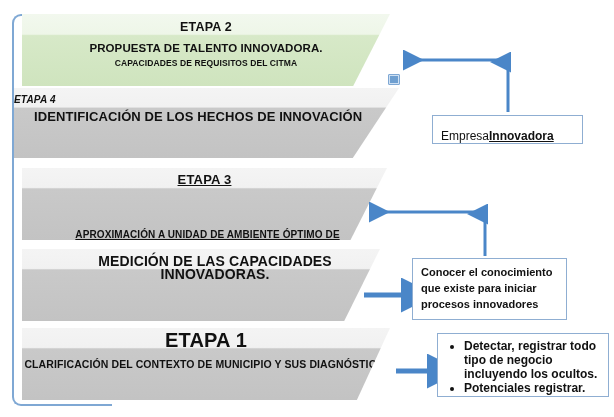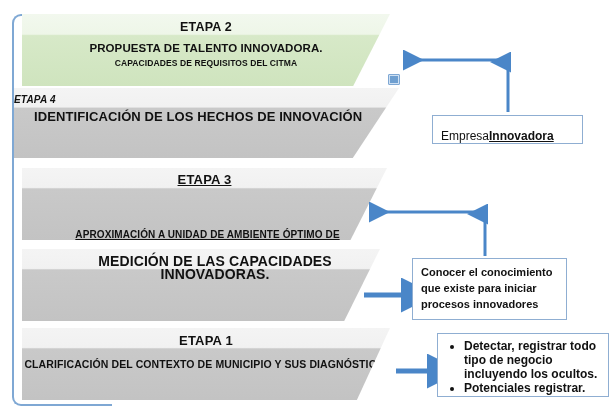--- a/index.html
+++ b/index.html
@@ -90,21 +90,21 @@
     clip-path:polygon(0 0,100% 0,90% 100%,0 100%);
   }
   .s2 .title{padding-top:4px;font-size:13px;}
   .s2 .line1{padding-top:6px;font-size:14px;margin-left:28px;}
   .s2 .line2{font-size:9.5px;}
 
   .s1{
     left:22px;top:328px;width:368px;height:72px;
     clip-path:polygon(0 0,100% 0,91% 100%,0 100%);
   }
-  .s1 .title{padding-top:5px;font-size:13px;}
+  .s1 .title{padding-top:5px;font-size:20px;}
   .s1 .line1{padding-top:10px;font-size:10.5px;}
 
   
   .callout{
     position:absolute;
     box-sizing:border-box;
     border:1px solid #8faed2;
     background:#ffffff;
     color:#111;
   }

